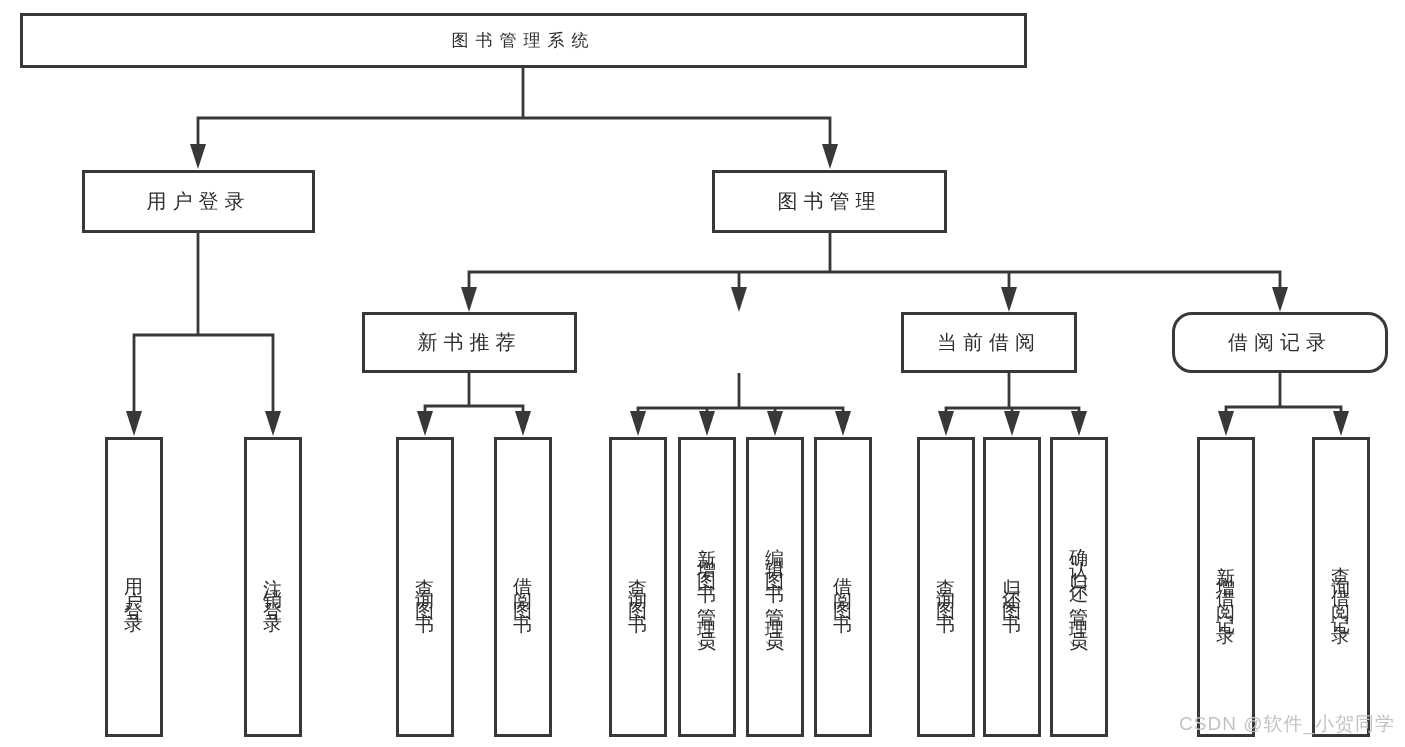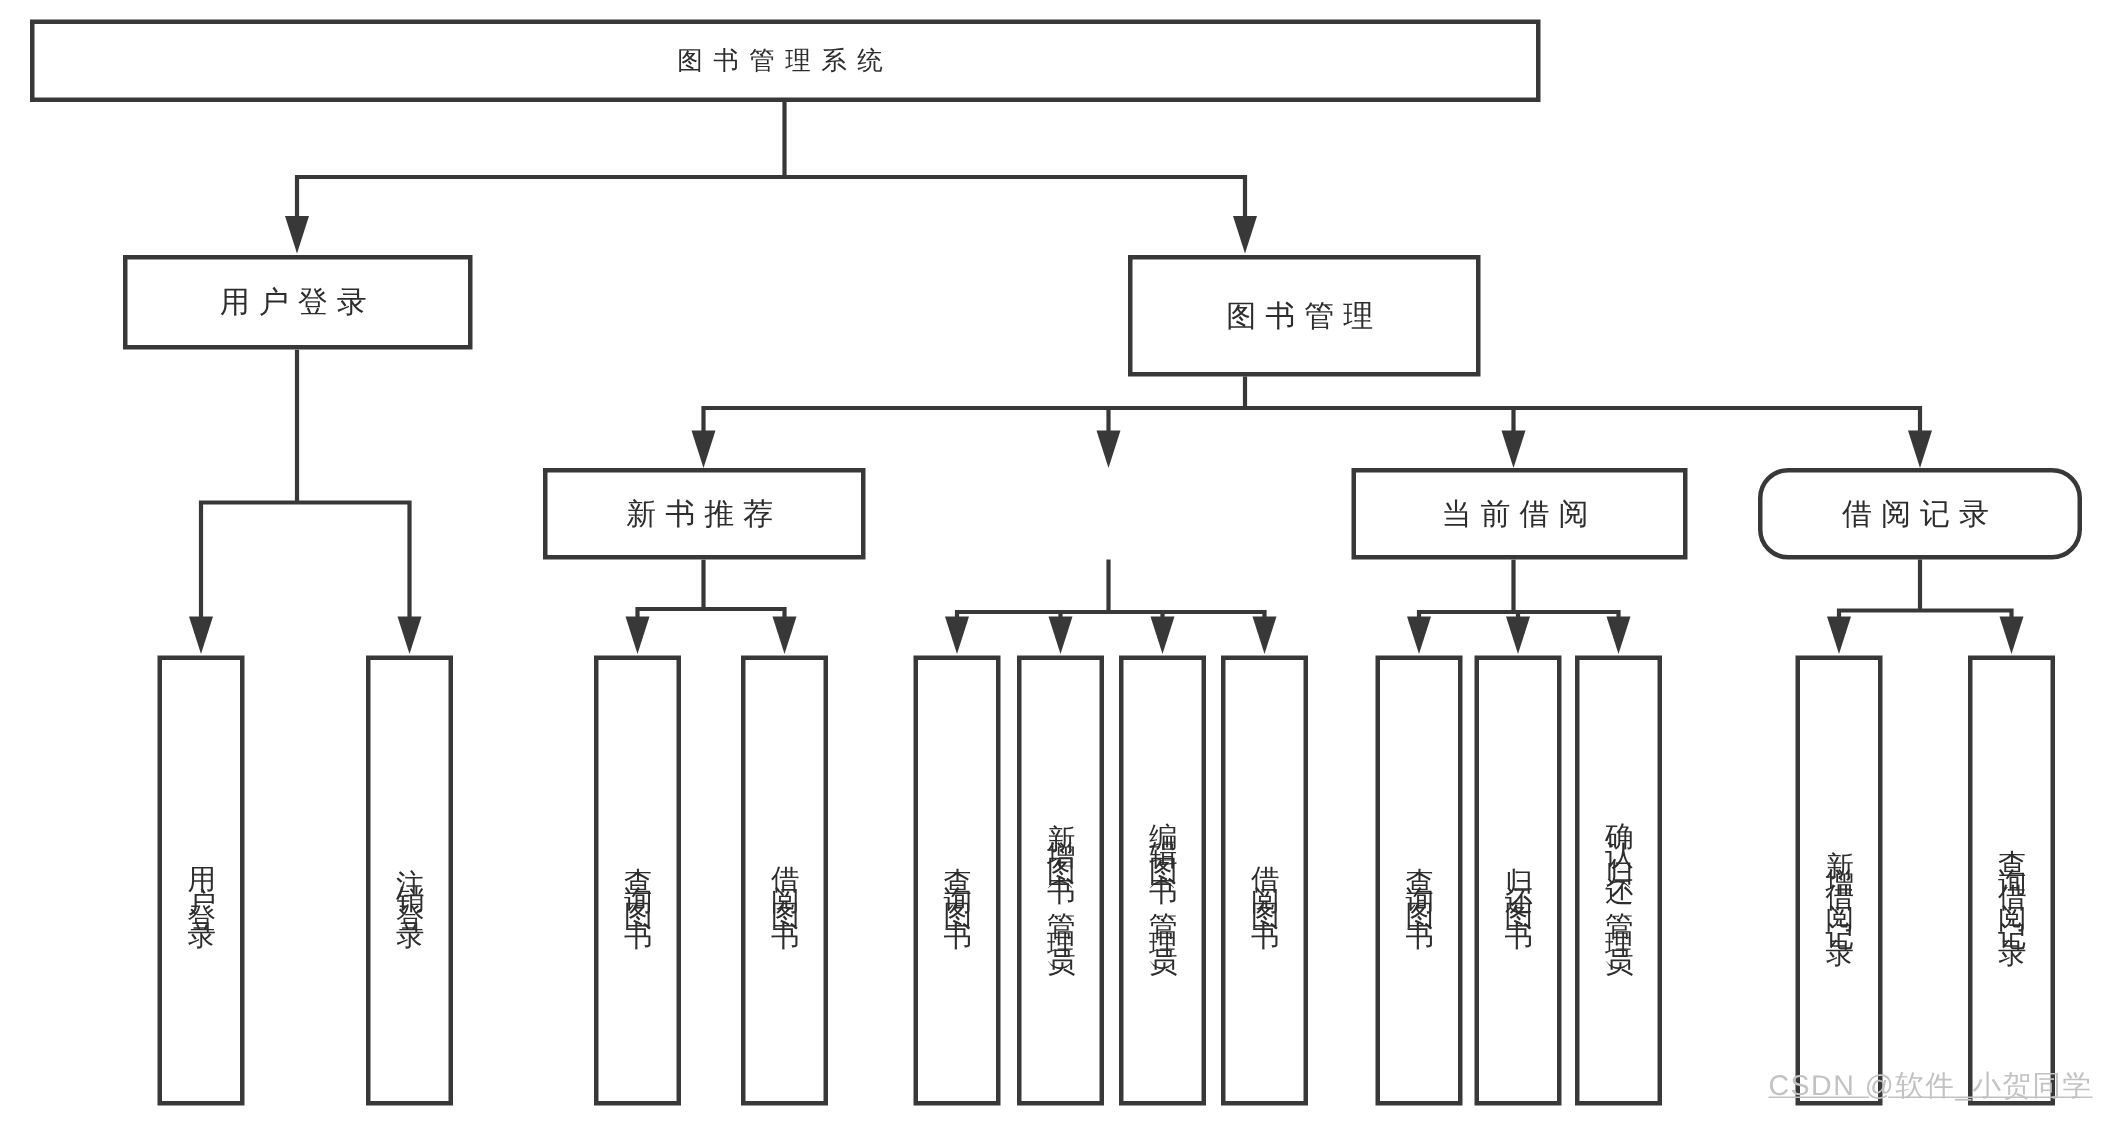--- a/index.html
+++ b/index.html
@@ -60,21 +60,20 @@
   }
   .watermark{
     position:absolute;
     right:10px;
     top:711px;
     z-index:3;
     font-size:19px;
     letter-spacing:1px;
     color:var(--watermark);
     white-space:nowrap;
-    text-decoration:underline;
   }
 </style>
 </head>
 <body>
 
 <div class="stage">
 
   <svg class="connectors" viewBox="0 0 1405 747">
     <g>
       <path d="M523 68 V118"></path>
@@ -130,28 +129,28 @@
     </g>
   </svg>
 
   <div class="node h root" style="left:20px;top:13px;width:1007px;height:55px;">
     <span>图书管理系统</span>
   </div>
 
   <div class="node h" style="left:82px;top:170px;width:233px;height:63px;">
     <span>用户登录</span>
   </div>
-  <div class="node h" style="left:752px;top:170px;width:235px;height:81px;">
+  <div class="node h" style="left:712px;top:170px;width:235px;height:63px;">
     <span>图书管理</span>
   </div>
 
   <div class="node h" style="left:362px;top:312px;width:215px;height:61px;">
     <span>新书推荐</span>
   </div>
-  <div class="node h" style="left:901px;top:312px;width:224px;height:61px;">
+  <div class="node h" style="left:901px;top:312px;width:176px;height:61px;">
     <span>当前借阅</span>
   </div>
   <div class="node h" style="left:1172px;top:312px;width:216px;height:61px;border-radius:20px;">
     <span>借阅记录</span>
   </div>
 
   <div class="node v" style="left:105px;top:437px;width:58px;height:300px;">
     <span>用户登录</span>
   </div>
   <div class="node v" style="left:244px;top:437px;width:58px;height:300px;">

